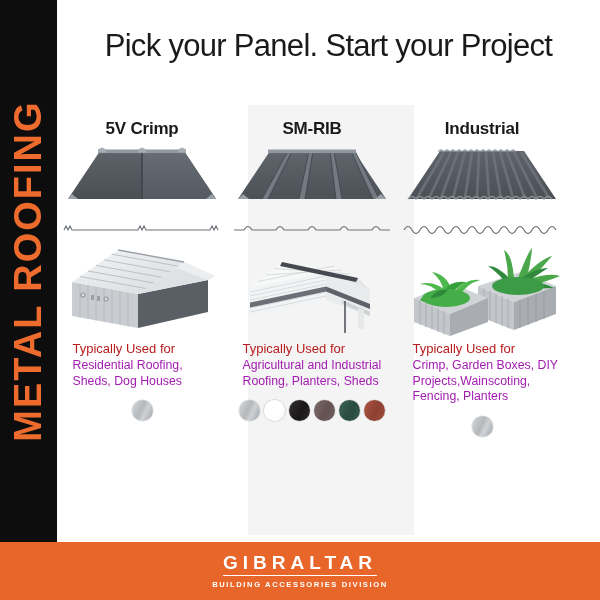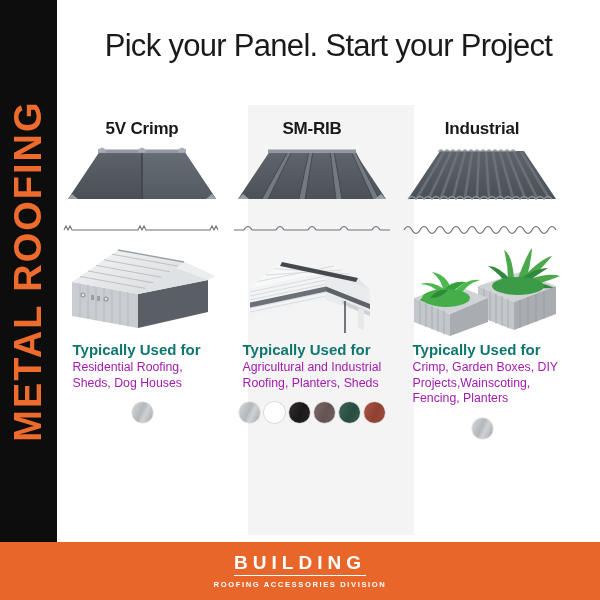--- a/index.html
+++ b/index.html
@@ -54,21 +54,21 @@
     text-align:center;letter-spacing:-0.2px;
   }
 
   
   .panel-art{margin-top:8px;width:160px;height:65px;position:relative;}
   .profile-art{margin-top:6px;width:160px;height:18px;position:relative;}
   .bldg-art{margin-top:6px;width:165px;height:95px;position:relative;}
 
   
   .usage{width:155px;margin-top:4px;text-align:left;padding-left:8px;box-sizing:border-box;}
-  .usage-label{font-size:15px;font-weight:bold;color:#0f766e;margin-bottom:2px;}
+  .usage-label{font-size:13px;font-weight:normal;color:#b91c1c;margin-bottom:2px;}
   .usage-body{font-size:12.3px;color:#a21caf;line-height:1.28;}
 
   
   .swatches{display:flex;gap:4px;margin-top:11px;justify-content:center;width:170px;flex-wrap:nowrap;}
   .swatch{
     width:21px;height:21px;border-radius:50%;
     box-shadow:0 0 0 0.6px rgba(0,0,0,0.12);
     flex:0 0 auto;
   }
 
@@ -385,17 +385,17 @@
       </div>
 
       <div class="swatches">
         <div class="swatch" style="background:linear-gradient(115deg,#d6d9db 0%,#b4b8bb 45%,#cfd2d5 62%,#9fa4a8 100%);"></div>
       </div>
     </div>
 
   </div>
 
   <div class="footer">
-    <div class="logo-main">BUILDING</div>
-    <div class="logo-sub">ROOFING ACCESSORIES DIVISION</div>
+    <div class="logo-main">GIBRALTAR</div>
+    <div class="logo-sub">BUILDING ACCESSORIES DIVISION</div>
   </div>
 
 </div>
 
 </body></html>

